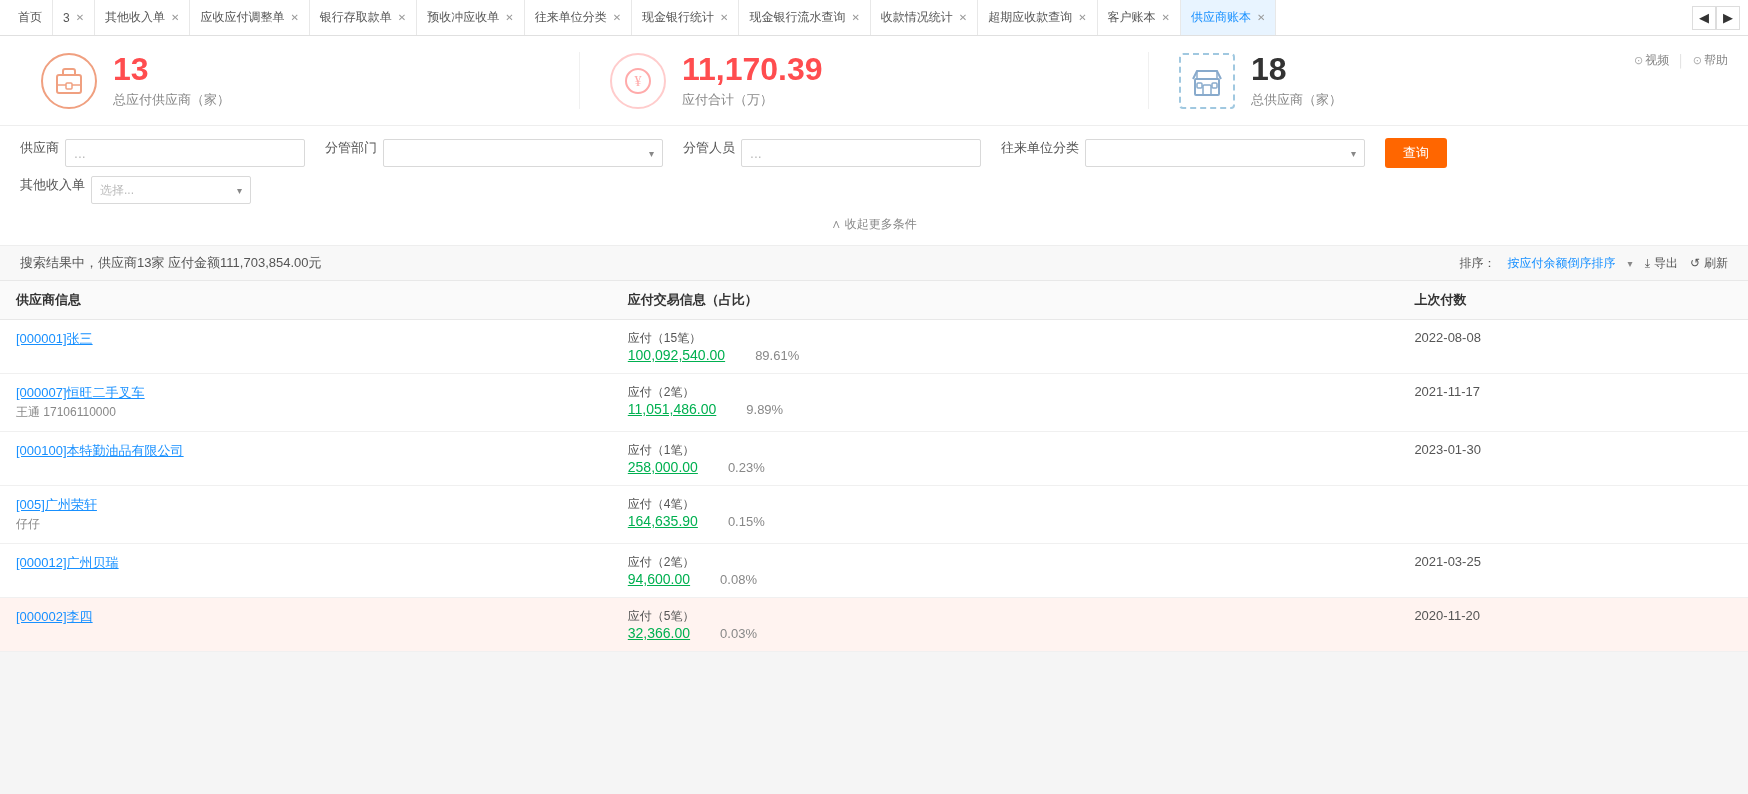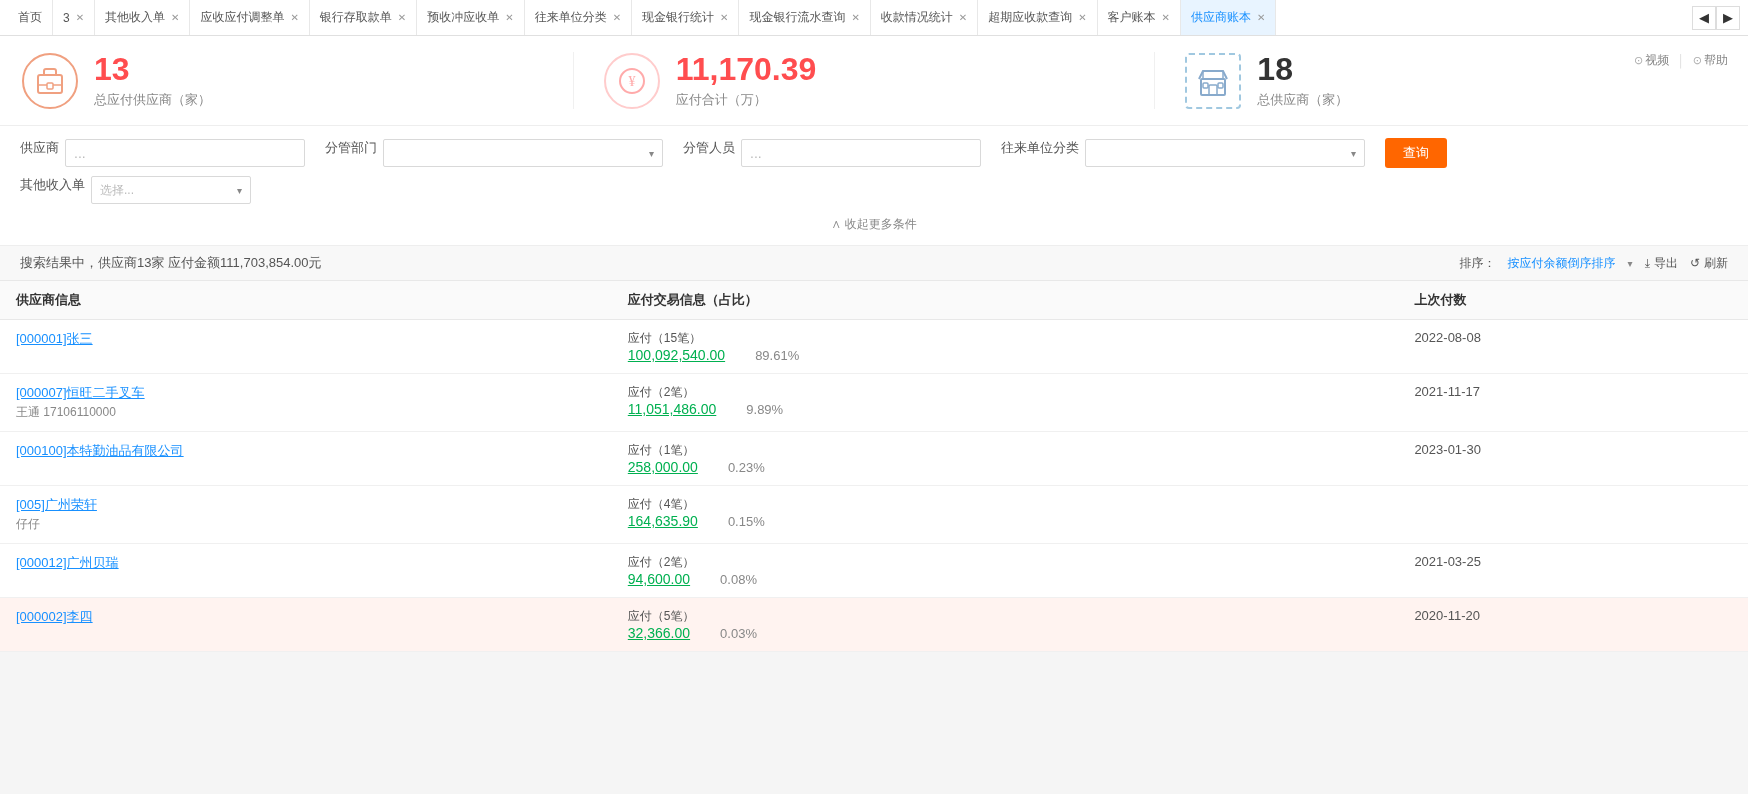--- a/index.html
+++ b/index.html
@@ -29,21 +29,21 @@
     .nav-tab.active { color: #1890ff; background: #e8f4ff; }
     .nav-tab .close-btn { margin-left: 6px; color: #999; font-size: 10px; cursor: pointer; }
     .nav-arrows { display: flex; align-items: center; margin-left: auto; }
     .nav-arrow { width: 24px; height: 24px; display: flex; align-items: center; justify-content: center; cursor: pointer; border: 1px solid #ddd; background: #fff; }
 
     
     .header-stats {
       background: #fff;
       display: flex;
       align-items: center;
-      padding: 16px 12px;
+      padding: 16px 31px;
       border-bottom: 1px solid #eee;
       position: relative;
     }
     .stat-block {
       display: flex;
       align-items: center;
       flex: 1;
       border-right: 1px solid #f0f0f0;
       padding: 0 30px;
     }

